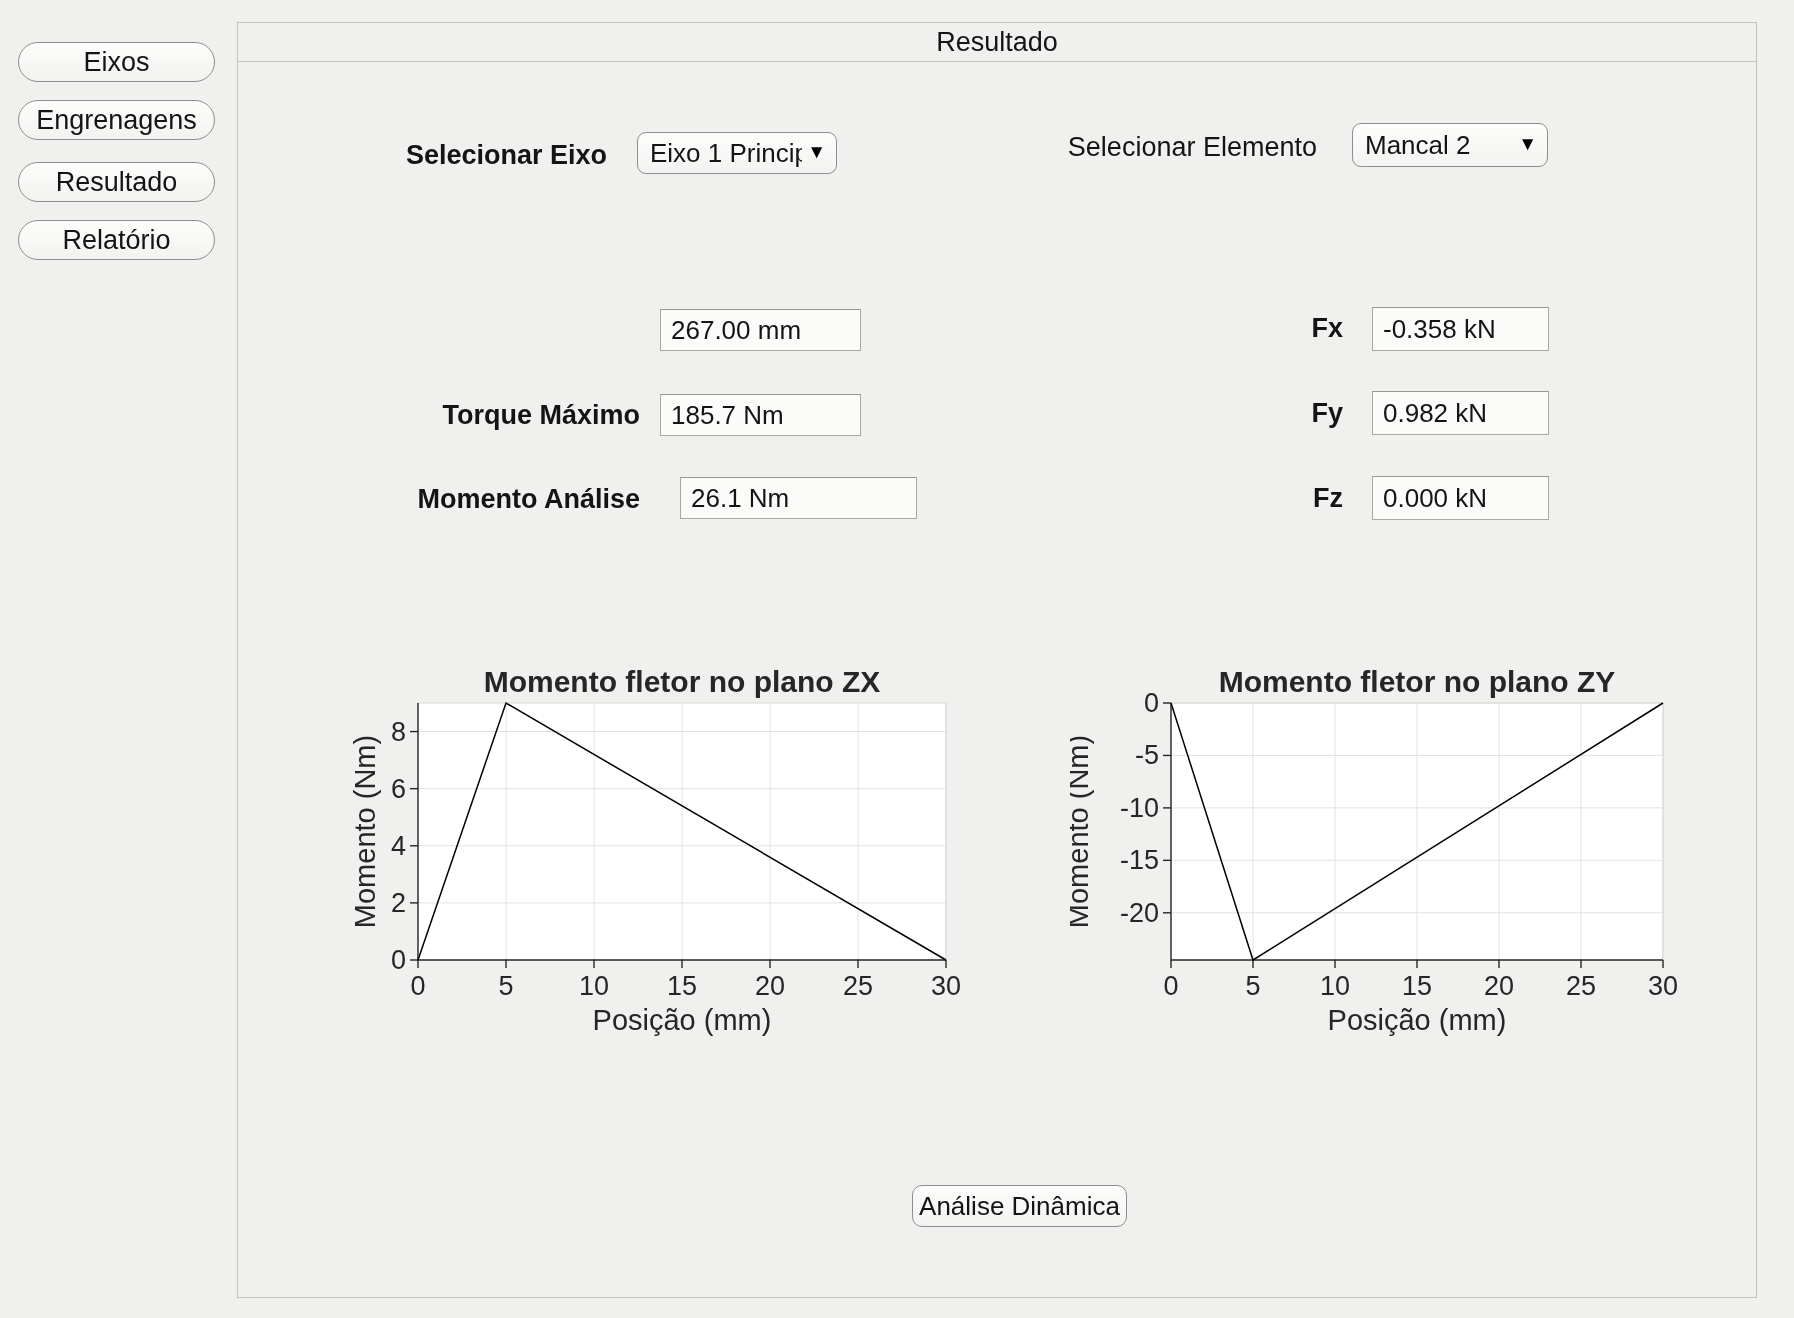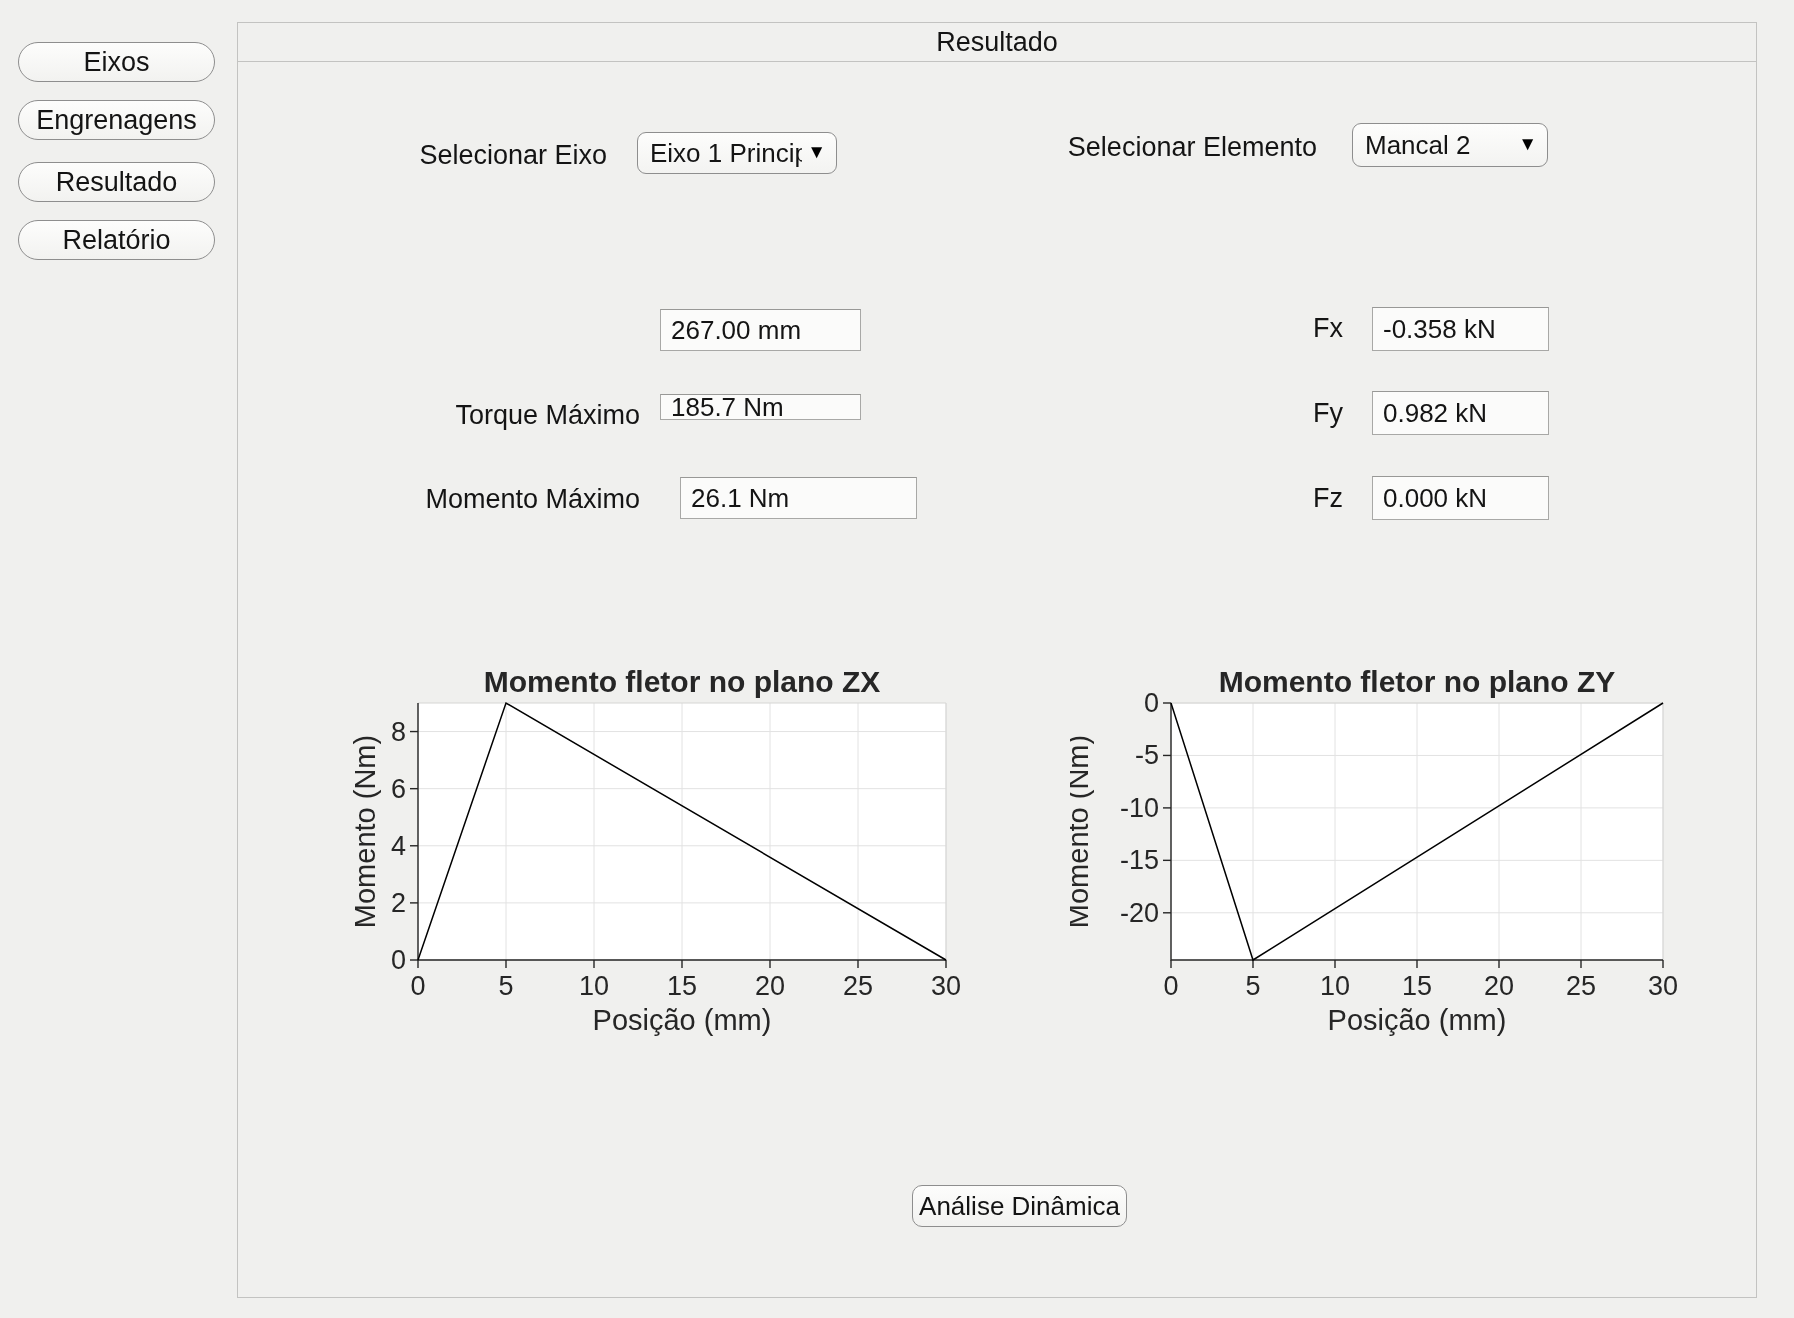--- a/index.html
+++ b/index.html
@@ -18,21 +18,21 @@
     position:absolute;left:237px;top:22px;width:1520px;height:1276px;
     border:1.5px solid #c3c3c1;box-sizing:border-box;background:#f0f0ee;
   }
   .panel-titlebar{
     height:38px;border-bottom:1.5px solid #c3c3c1;
     display:flex;align-items:center;justify-content:center;
     font-size:27px;color:#141414;
   }
 
   .label{position:absolute;height:34px;line-height:34px;font-size:27px;white-space:nowrap;}
-  .label.bold{font-weight:normal;}
+  .label.bold{font-weight:bold;}
   .label.right{text-align:right;}
 
   .dropdown{
     position:absolute;border:1.5px solid #8e8e8e;border-radius:9px;
     background:linear-gradient(180deg,#fdfdfc,#f3f3f1);
     box-sizing:border-box;display:flex;align-items:center;
     font-size:26px;padding:0 34px 0 12px;overflow:hidden;white-space:nowrap;
   }
   .dd-arrow{
     position:absolute;right:10px;top:50%;transform:translateY(-54%);
@@ -90,25 +90,25 @@
   <div class="dropdown" style="left:1352px;top:123px;width:196px;height:44px">
     <span class="dd-value">Mancal 2</span>
     <span class="dd-arrow">▼</span>
   </div>
 
   <div class="field" style="left:660px;top:309px;width:201px;height:42px">
       <span>267.00 mm</span>
     </div>
 
   <div class="label bold right" style="left:330px;top:398px;width:310px">Torque Máximo</div>
-  <div class="field" style="left:660px;top:394px;width:201px;height:26px">
+  <div class="field" style="left:660px;top:394px;width:201px;height:42px">
       <span>185.7 Nm</span>
     </div>
 
-  <div class="label bold right" style="left:330px;top:482px;width:310px">Momento Máximo</div>
+  <div class="label bold right" style="left:330px;top:482px;width:310px">Momento Análise</div>
   <div class="field" style="left:680px;top:477px;width:237px;height:42px">
       <span>26.1 Nm</span>
     </div>
 
   <div class="label bold right" style="left:1243px;top:311px;width:100px">Fx</div>
   <div class="field" style="left:1372px;top:307px;width:177px;height:44px">
       <span>-0.358 kN</span>
     </div>
 
   <div class="label bold right" style="left:1243px;top:396px;width:100px">Fy</div>

